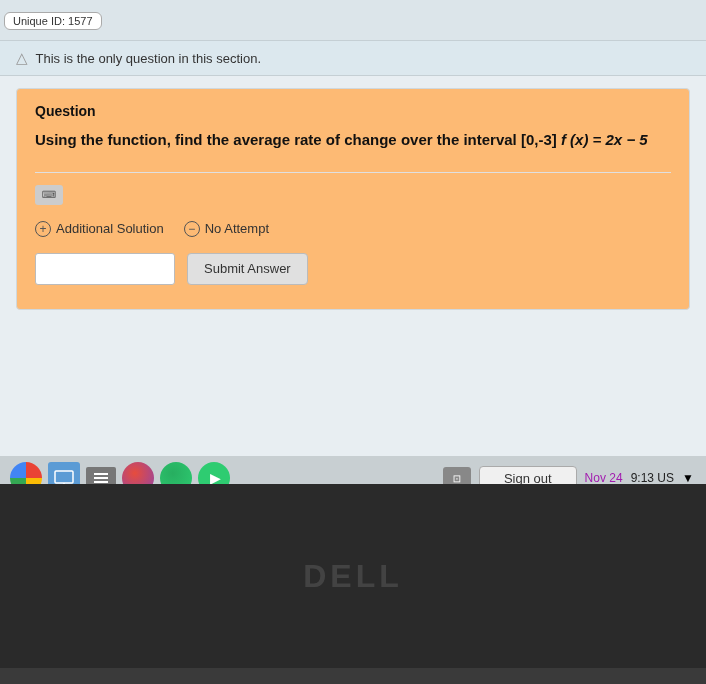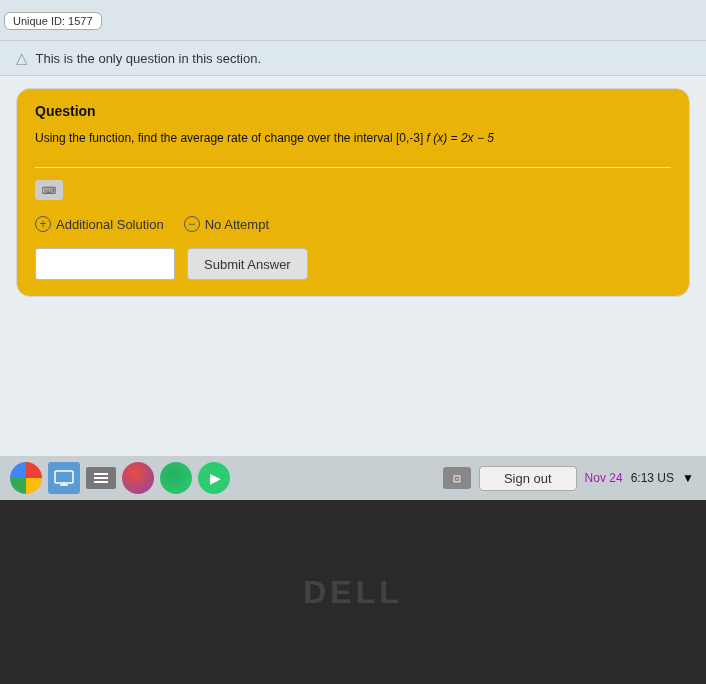--- a/index.html
+++ b/index.html
@@ -60,39 +60,40 @@
       font-size: 15px;
     }
 
     
     .main-content {
       background: #e8eef2;
       padding: 0 12px;
     }
 
     .question-card {
-      background: #eab308;
+      background: #fdba74;
       margin: 12px 4px;
-      border-radius: 14px;
+      border-radius: 4px;
       border: 1px solid #d0d8dd;
-      padding: 14px 18px 16px 18px;
+      padding: 14px 18px 24px 18px;
     }
 
     .question-label {
       font-size: 14px;
       font-weight: bold;
       color: #111;
       margin-bottom: 10px;
     }
 
     .question-text {
-      font-size: 12px;
+      font-size: 15px;
       color: #111;
       line-height: 1.5;
       margin-bottom: 20px;
+      font-weight: bold;
     }
 
     .math-formula {
       font-style: italic;
     }
 
     .divider {
       border: none;
       border-top: 1px solid #e0e0e0;
       margin: 12px 0;
@@ -242,21 +243,21 @@
 
     
     .dell-area {
       width: 706px;
       height: 184px;
       background: #2a2a2a;
       display: flex;
       align-items: center;
       justify-content: center;
       position: absolute;
-      bottom: 0;
+      bottom: 16px;
       left: 0;
     }
 
     .dell-logo {
       font-size: 32px;
       font-weight: bold;
       color: #555;
       letter-spacing: 4px;
       opacity: 0.6;
     }
@@ -352,20 +353,20 @@
   </div>
 
   <div class="taskbar-right">
 
     <div class="icon-circle" style="background:#888; border-radius:3px; width:28px; height:22px; display:flex; align-items:center; justify-content:center;">
       <span style="color:white; font-size:10px;">⊡</span>
     </div>
 
     <button class="signout-btn">Sign out</button>
     <span class="taskbar-date">Nov 24</span>
-    <span class="taskbar-time">6:13 US</span>
+    <span class="taskbar-time">9:13 US</span>
     <div style="width:14px; height:14px; font-size:12px;">▼</div>
   </div>
 </div>
 
 <div class="dell-area">
   <span class="dell-logo">DELL</span>
 </div>
 
 </body></html>

